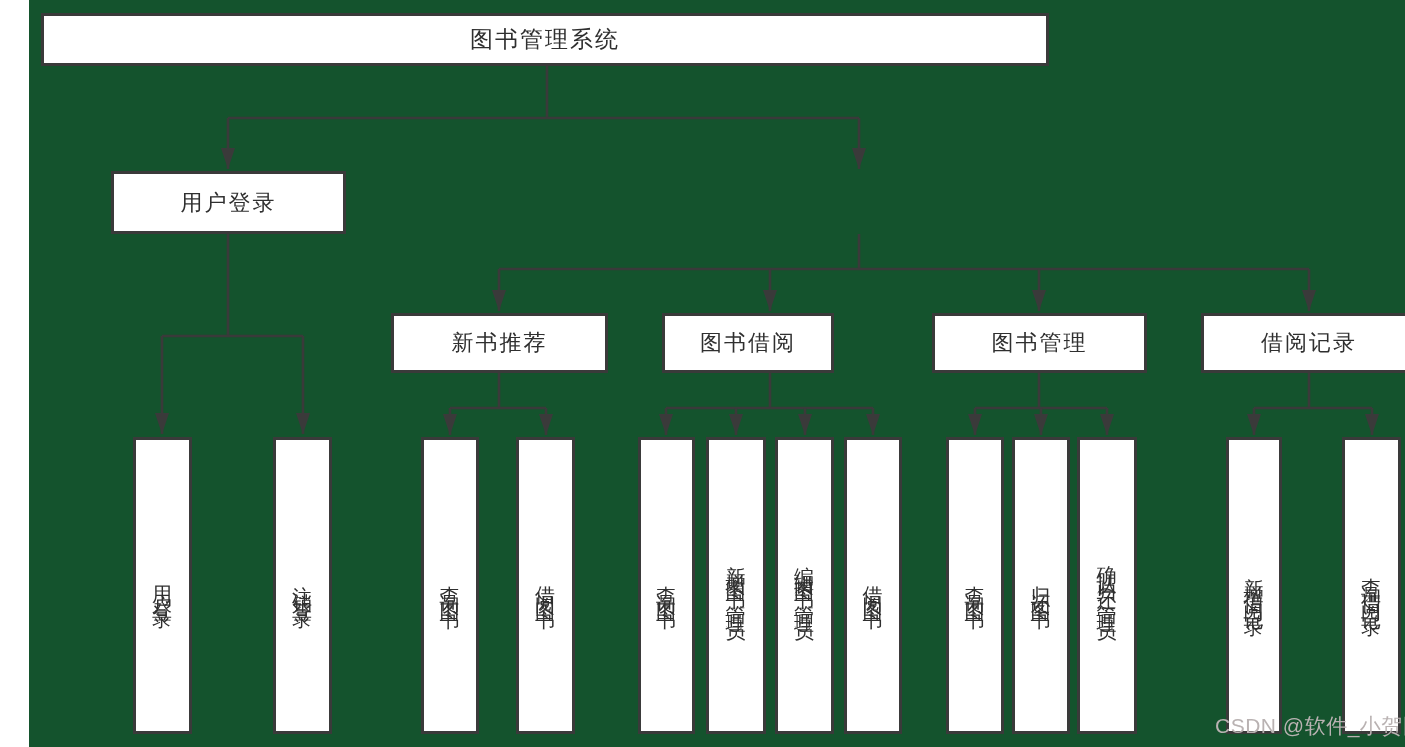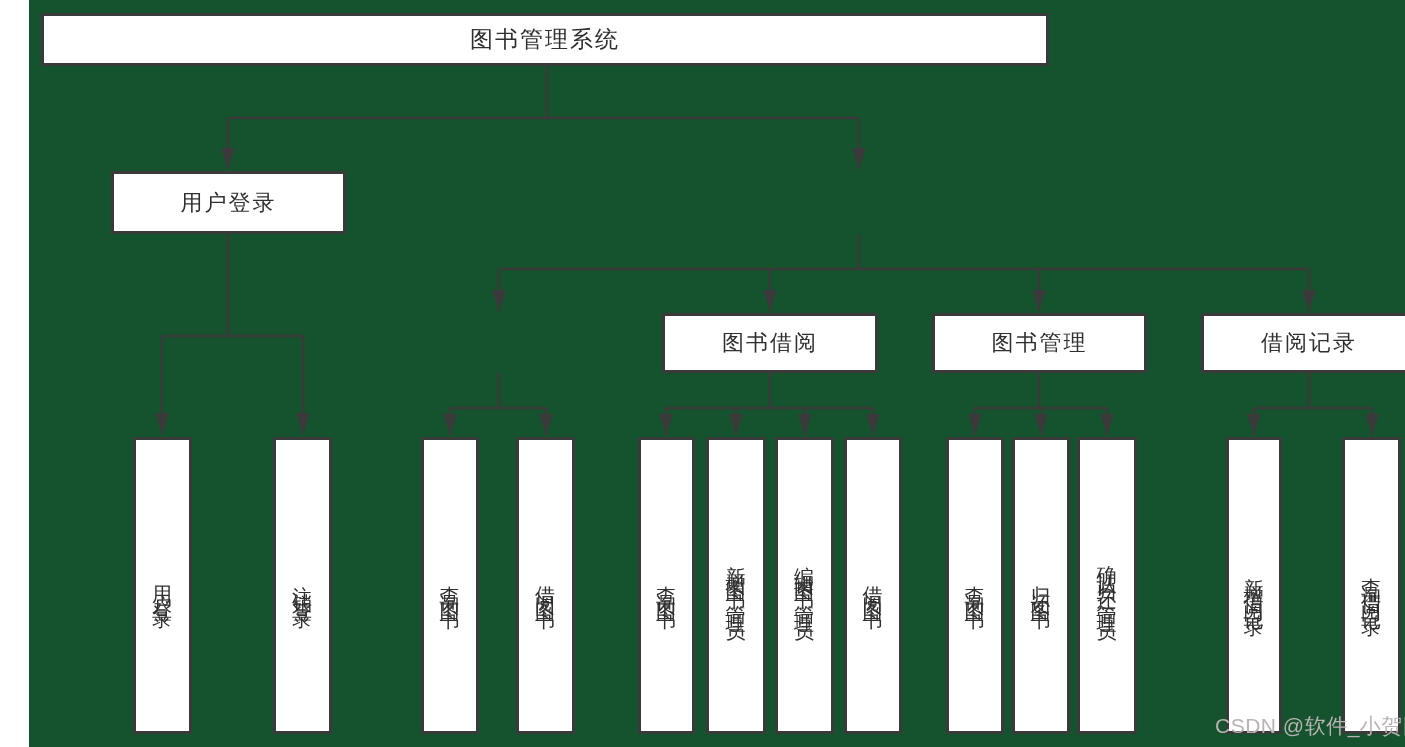--- a/index.html
+++ b/index.html
@@ -89,21 +89,22 @@
       <path class="cline" d="M1225 408 L1343 408"></path>
       <line class="cline" x1="1225" y1="408" x2="1225" y2="435" marker-end="url(#arrow)"></line>
       <line class="cline" x1="1343" y1="408" x2="1343" y2="435" marker-end="url(#arrow)"></line>
     </g>
   </svg>
 
   <div class="box hbox root" style="left:12px;top:13px;width:1008px;height:53px">图书管理系统</div>
 
   <div class="box hbox" style="left:82px;top:171px;width:235px;height:63px">用户登录</div>
 
-  <div class="box hbox" style="left:633px;top:313px;width:216px;height:60px">图书借阅</div>
+  <div class="box hbox" style="left:362px;top:313px;width:217px;height:60px">新书推荐</div>
+  <div class="box hbox" style="left:633px;top:313px;width:172px;height:60px">图书借阅</div>
   <div class="box hbox" style="left:903px;top:313px;width:215px;height:60px">图书管理</div>
   <div class="box hbox" style="left:1172px;top:313px;width:216px;height:60px">借阅记录</div>
 
   <div class="box vbox" style="left:104px;top:437px;width:59px;height:297px">
     <span>用户登录</span>
   </div>
   <div class="box vbox" style="left:244px;top:437px;width:59px;height:297px">
     <span>注销登录</span>
   </div>
 

